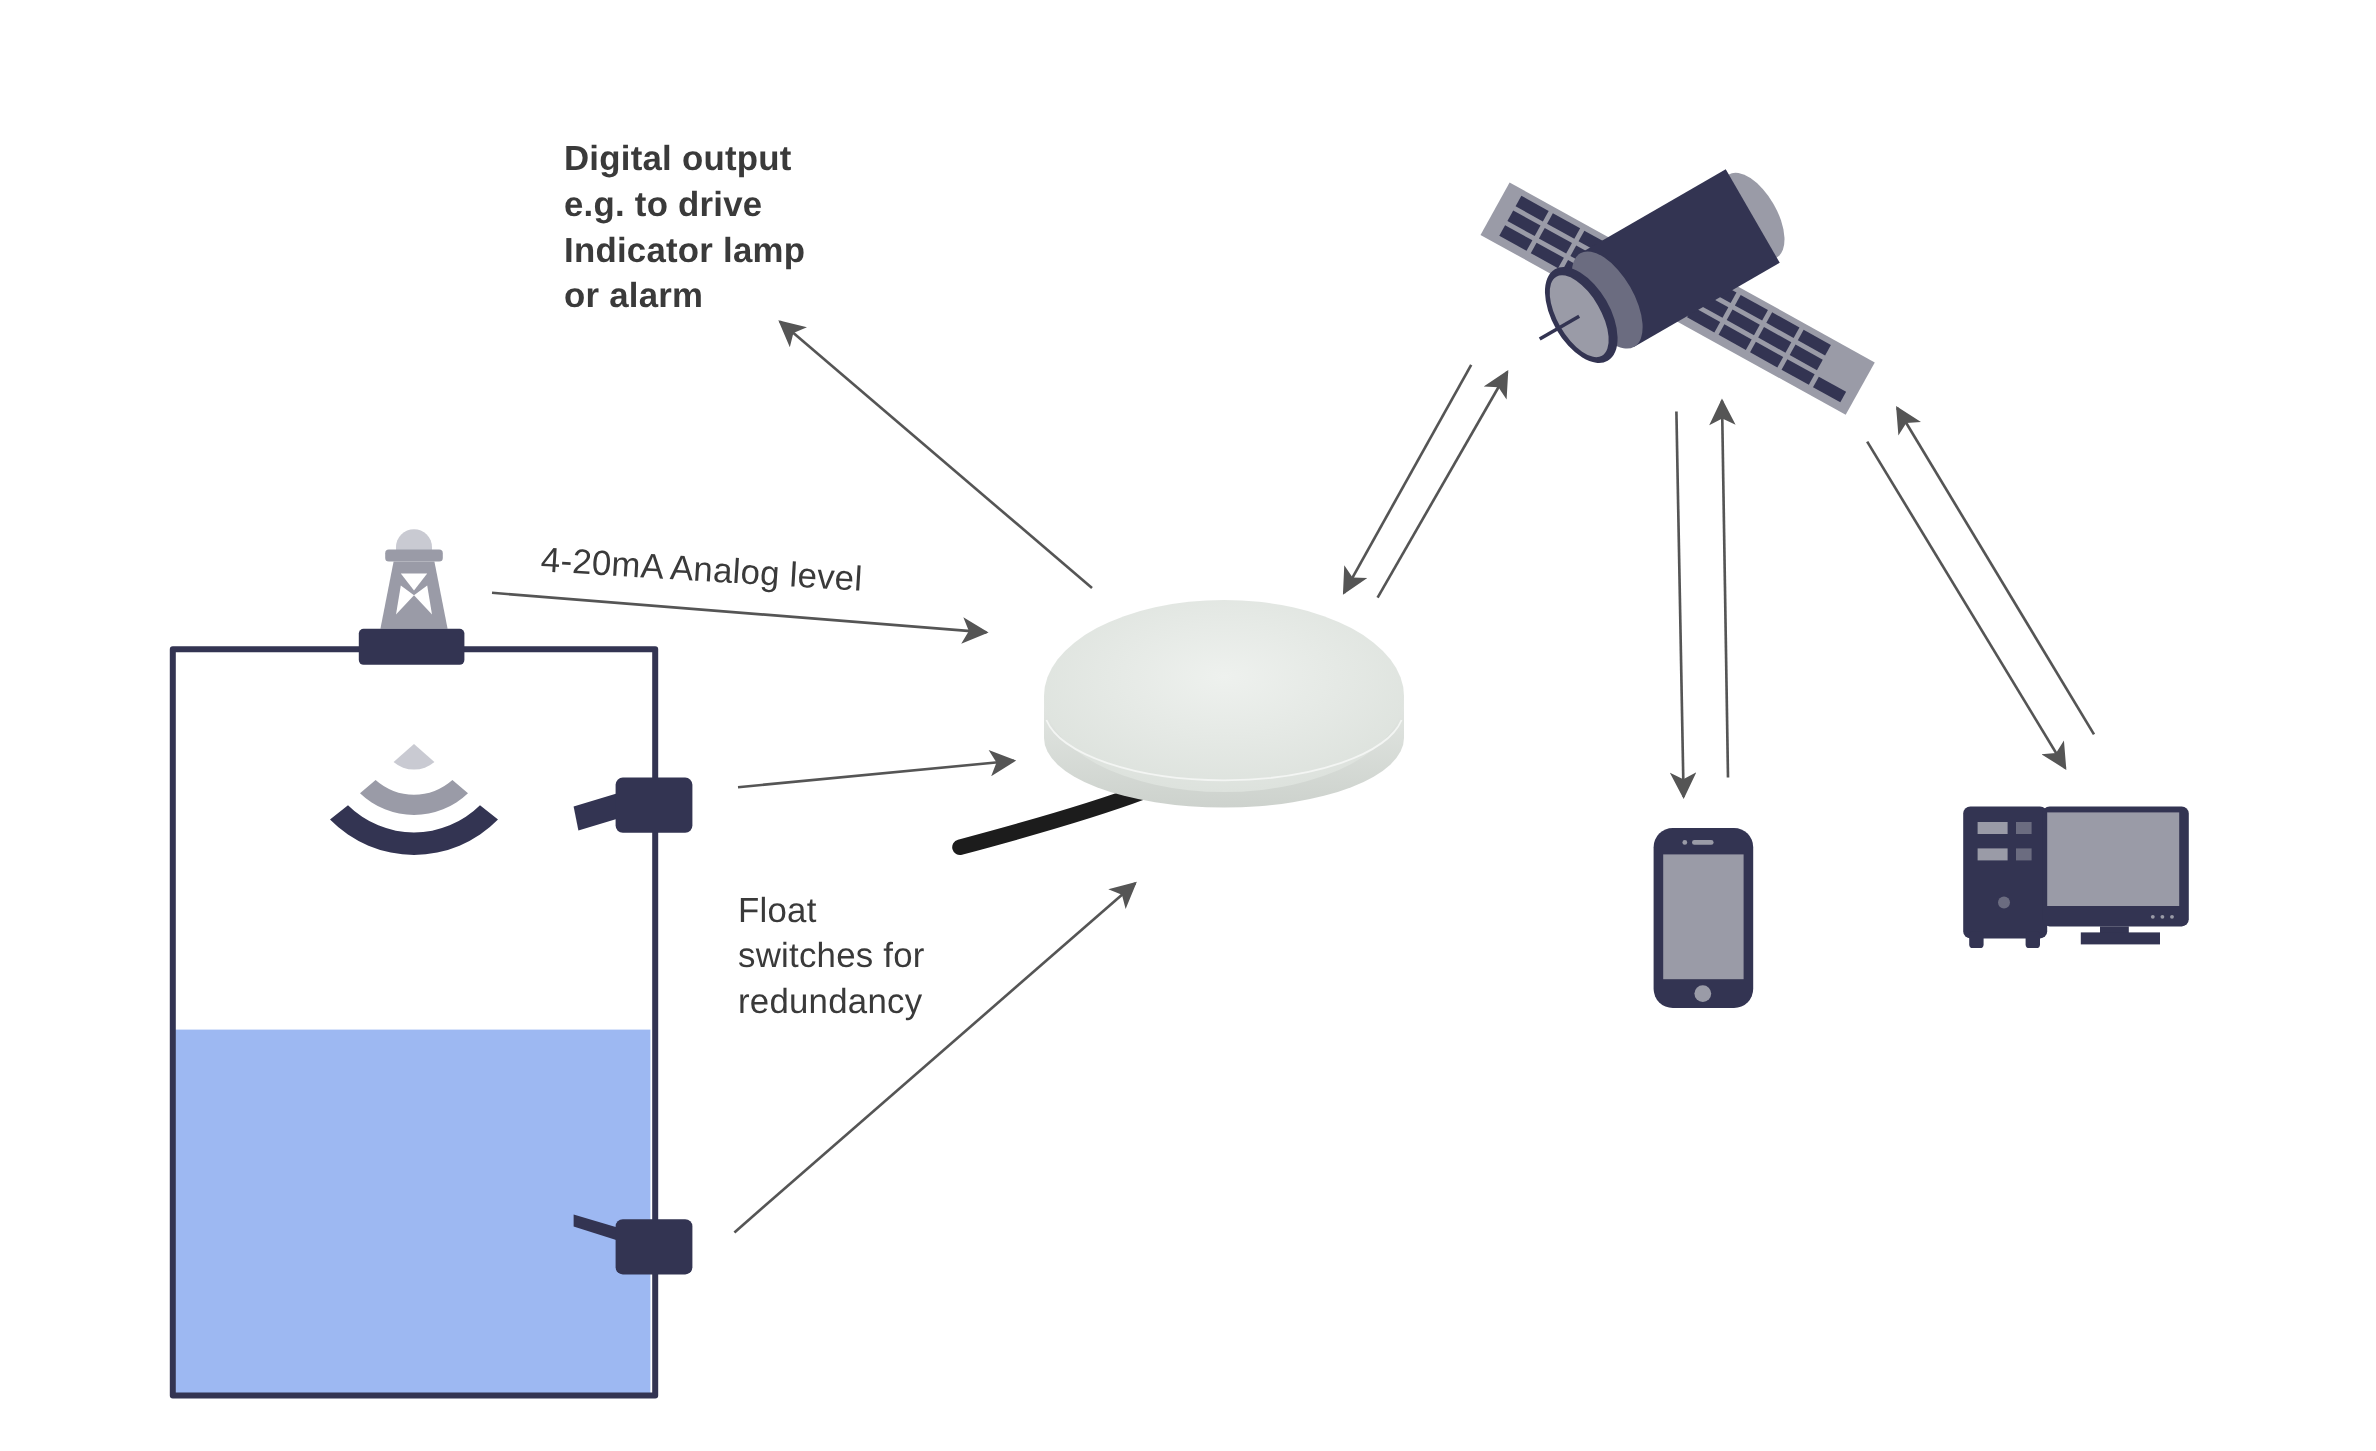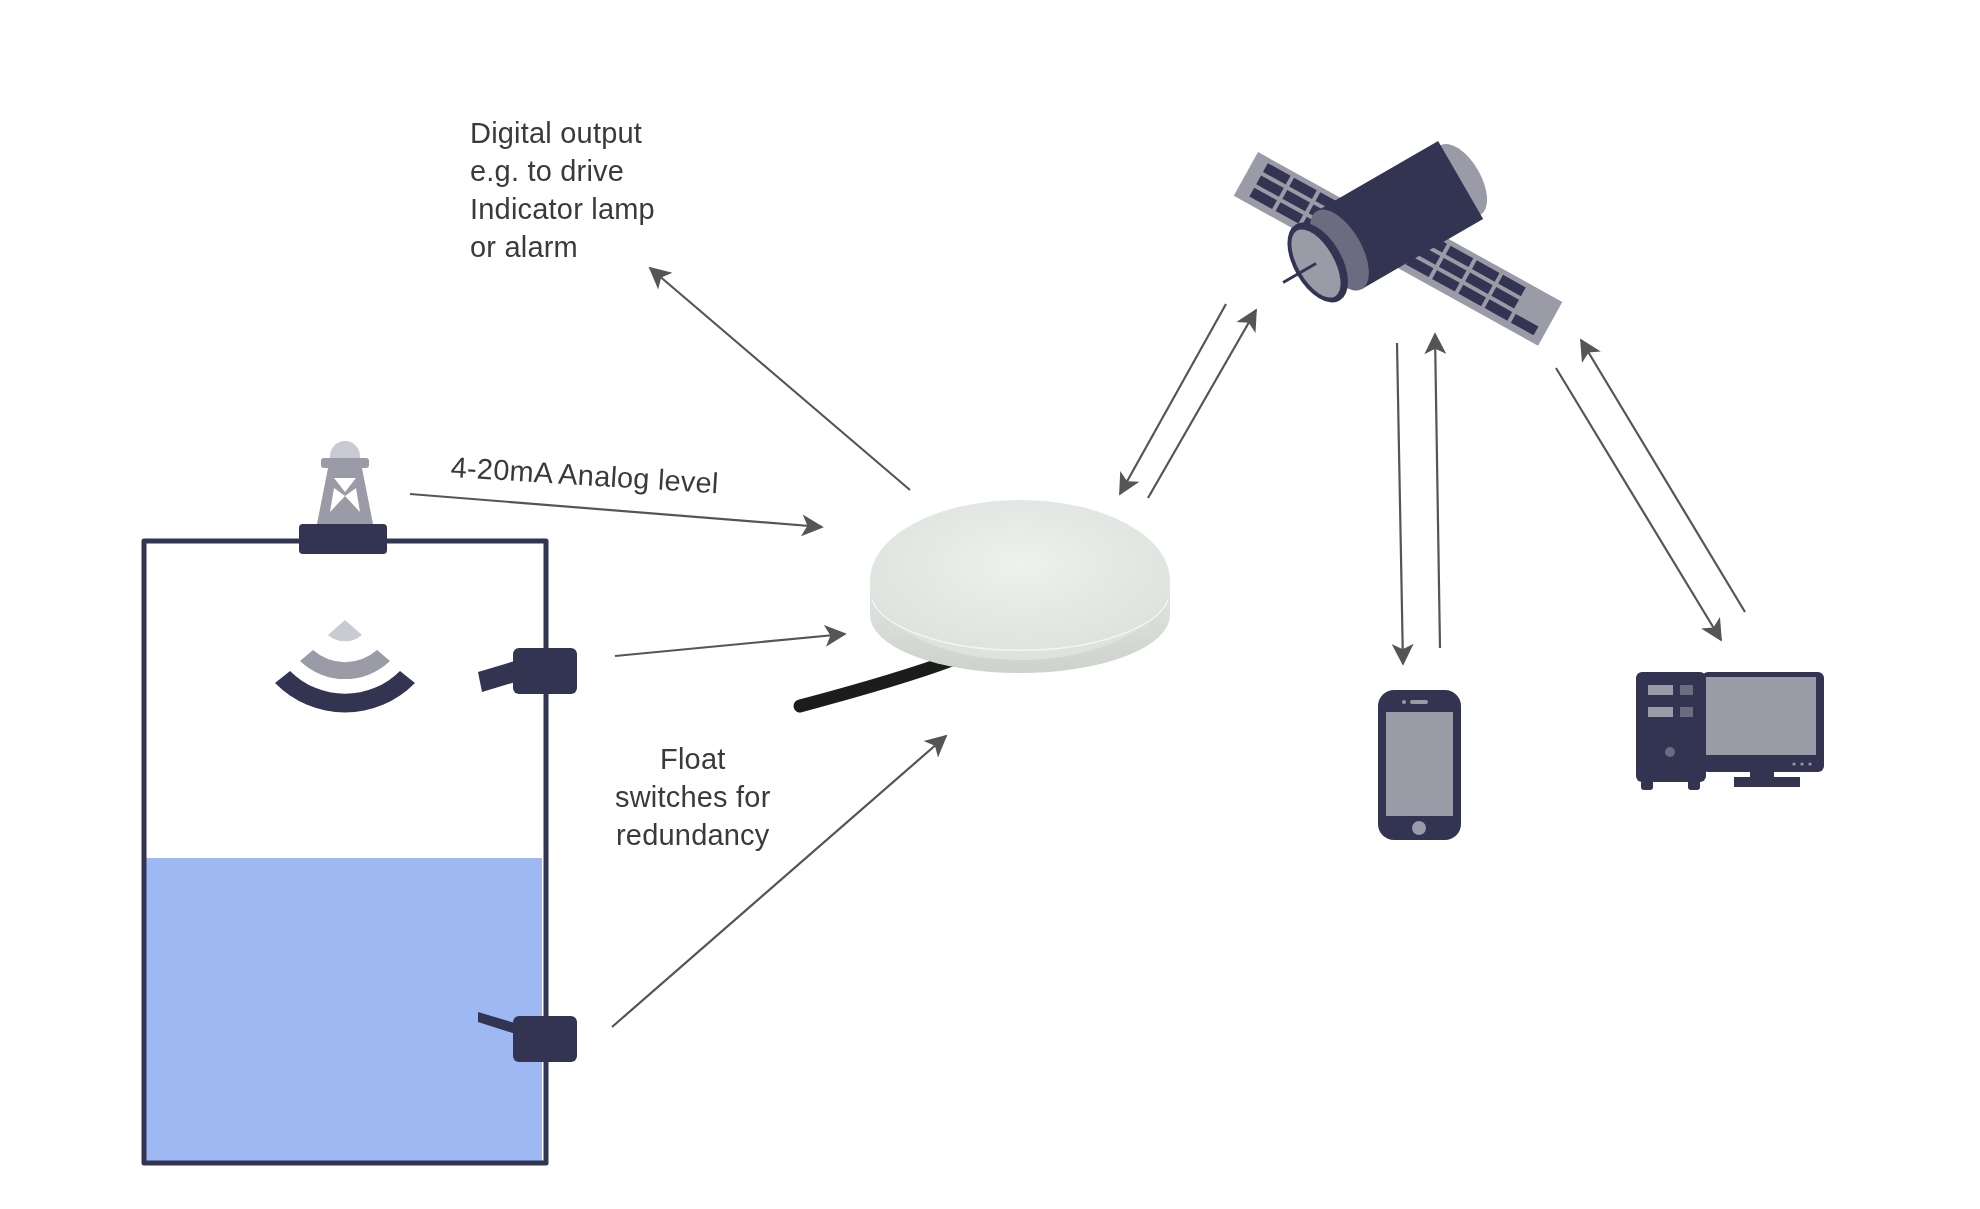--- a/index.html
+++ b/index.html
@@ -1,22 +1,22 @@
 <!DOCTYPE html>
 <html><head>
 <meta charset="utf-8">
 <style>
   html, body { margin:0; padding:0; background:#ffffff; }
   body { width:1980px; height:1209px; position:relative; overflow:hidden;
          font-family:"Liberation Sans", "DejaVu Sans", sans-serif; }
   .label { position:absolute; color:#3a3a3a; font-size:29px; line-height:38px;
            font-weight:300; white-space:pre-line; letter-spacing:0.2px; }
-  #lbl-digital { left:470px; top:114px; }
+  #lbl-digital { left:470px; top:114px;font-weight:bold; }
   #lbl-analog { left:452px; top:448px; transform:rotate(3.5deg); transform-origin:left top; white-space:nowrap; }
-  #lbl-float { left:615px; top:740px;text-align:center; }
+  #lbl-float { left:615px; top:740px; }
   svg.canvas { position:absolute; left:0; top:0; }
 </style>
 </head>
 <body>
 
 <div class="label" id="lbl-digital">Digital output
 e.g. to drive
 Indicator lamp
 or alarm</div>
 <div class="label" id="lbl-analog">4-20mA Analog level</div>

